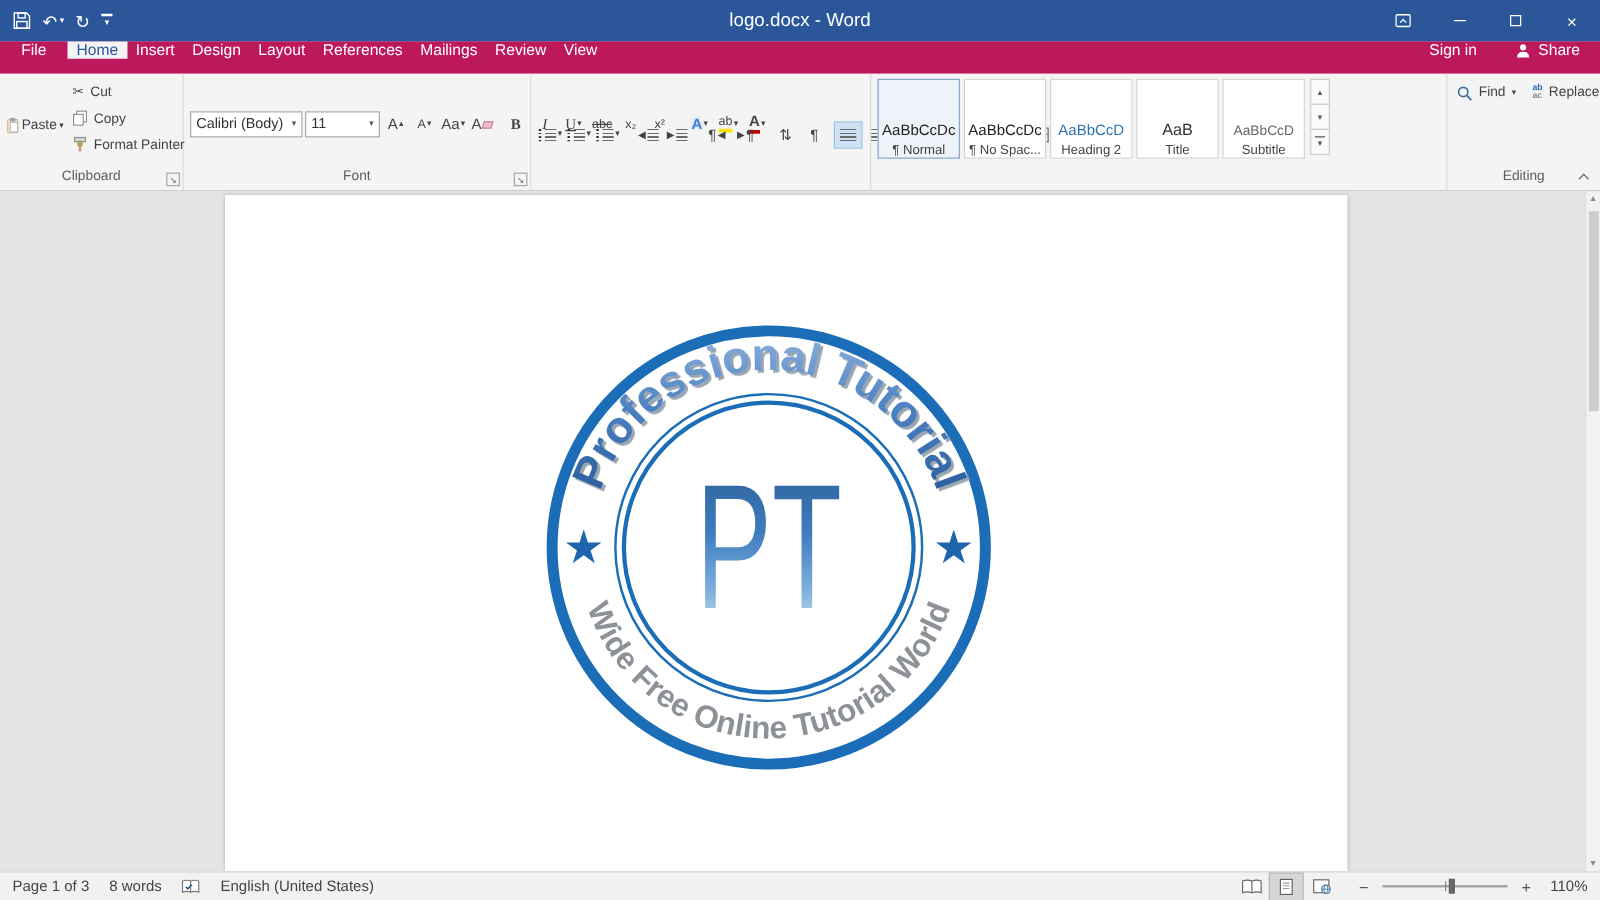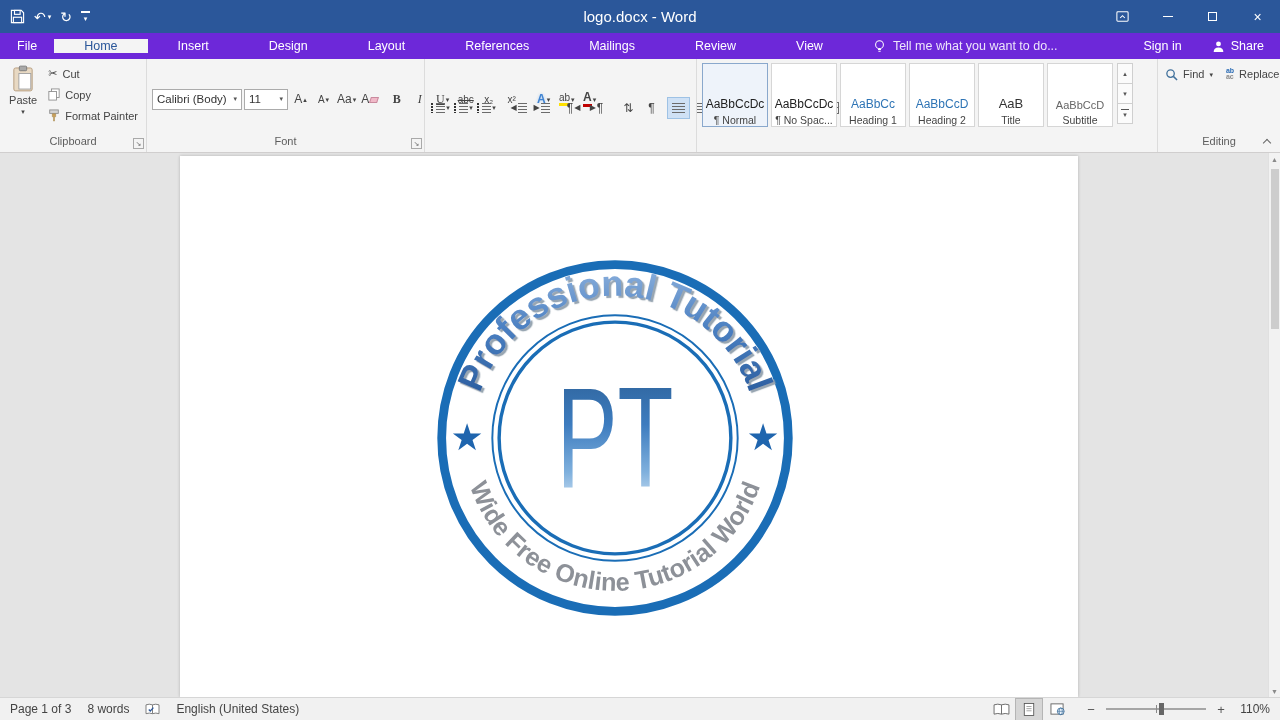--- a/index.html
+++ b/index.html
@@ -12,40 +12,40 @@
   .qbtn{display:flex;align-items:center;gap:2px;color:#fff;font-size:14px;line-height:1;cursor:default}
   .mini{font-size:7px;line-height:1}
   .qmore{display:flex;flex-direction:column;align-items:center;gap:2px}
   .qmore .bar{width:9px;height:1.5px;background:#fff}
   .tb-title{position:absolute;left:0;right:0;text-align:center;font-size:15px;color:#fff;pointer-events:none}
   .winctrls{margin-left:auto;display:flex;height:100%;z-index:2}
   .winbtn{width:45px;display:flex;align-items:center;justify-content:center;font-size:14px;color:#fff}
   .ico-min{width:10px;height:1px;background:#fff;display:inline-block}
   .ico-max{width:9px;height:9px;border:1px solid #fff;display:inline-block}
   
-  .tabrow{height:26px;background:#6d28d9;display:flex;align-items:center;color:#fff}
-  .tab{display:flex;align-items:center;padding:0 30px;font-size:12.5px}
+  .tabrow{height:26px;background:#be185d;display:flex;align-items:flex-start;color:#fff}
+  .tab{display:flex;align-items:center;padding:0 7px;font-size:12.5px}
   .tab.file{padding:0 17px}
   .tab.active{background:#f4f4f4;color:#2b579a}
   .tellme{display:flex;align-items:center;gap:7px;font-size:12.5px;color:rgba(255,255,255,.88);padding:0 10px;margin-left:10px}
   .signin{display:flex;align-items:center;font-size:12.5px;padding:0 14px}
   .share{display:flex;align-items:center;gap:6px;font-size:12.5px;padding:0 16px}
   
   .ribbon{height:94px;background:#f4f4f4;border-bottom:1px solid #d0cece;display:flex;position:relative}
   .rgroup{display:flex;flex-direction:column;border-right:1px solid #dcdcdc}
   .rbody{flex:1;display:flex;padding:4px 5px 0}
   .rbody.col{flex-direction:row;justify-content:flex-start;gap:6px}
   .rfoot{height:17px;font-size:11px;color:#5d5d5d;text-align:center;position:relative}
   .launcher{position:absolute;right:2px;bottom:3px;width:11px;height:11px;border:1px solid #a9a9a9;color:#666;font-size:7px;display:flex;align-items:center;justify-content:center}
   .sbtn{display:flex;align-items:center;gap:5px;font-size:11px;color:#444;padding:1px 3px;height:21px;white-space:nowrap}
   .ibtn{min-width:21px;height:20px;display:flex;align-items:center;justify-content:center;font-size:12px;color:#444;gap:1px;padding:0 1px}
   .ibtn.active{background:#cfe1f5;outline:1px solid #9ec2e5}
   .vsep{width:1px;background:#d9d9d9;margin:1px 3px}
   
-  .pastebtn{width:46px;display:flex;flex-direction:column;align-items:center;justify-content:flex-start;gap:2px;font-size:11px;color:#444;padding-top:2px}
+  .pastebtn{width:46px;display:flex;flex-direction:row;align-items:center;justify-content:flex-start;gap:2px;font-size:11px;color:#444;padding-top:2px}
   .clipcol{display:flex;flex-direction:column;justify-content:flex-start;margin-left:4px}
   
   .frow{display:flex;align-items:center;gap:2px}
   .combo{background:#fff;border:1px solid #ababab;height:21px;display:flex;align-items:center;font-size:11.5px;padding:0 4px;color:#333;gap:3px}
   .combo .carr{margin-left:auto;font-size:7px;color:#555}
   .bico{font-weight:bold;font-family:"Liberation Serif",serif}
   .iico{font-style:italic;font-family:"Liberation Serif",serif}
   .uico{text-decoration:underline;font-family:"Liberation Serif",serif}
   .strk{text-decoration:line-through;font-size:10px}
   .fxsm{font-size:10px}
@@ -145,27 +145,20 @@
 <div class="tabrow">
   <div class="tab file">File</div>
   <div class="tab active">Home</div>
   <div class="tab">Insert</div>
   <div class="tab">Design</div>
   <div class="tab">Layout</div>
   <div class="tab">References</div>
   <div class="tab">Mailings</div>
   <div class="tab">Review</div>
   <div class="tab">View</div>
-  <div class="tellme">
-    <svg width="13" height="15" viewBox="0 0 14 16">
-      <circle cx="7" cy="6" r="4.2" fill="none" stroke="#fff" stroke-width="1.1"></circle>
-      <path d="M5.4 11.2 h3.2 M5.8 13.2 h2.4" stroke="#fff" stroke-width="1.1"></path>
-    </svg>
-    <span>Tell me what you want to do...</span>
-  </div>
   <div class="grow"></div>
   <div class="signin">Sign in</div>
   <div class="share">
     <svg width="13" height="13" viewBox="0 0 14 14">
       <circle cx="7" cy="4.2" r="2.6" fill="#fff"></circle>
       <path d="M1.8 13 q0 -5 5.2 -5 q5.2 0 5.2 5 z" fill="#fff"></path>
     </svg>
     <span>Share</span>
   </div>
 </div>
@@ -210,21 +203,21 @@
     </div>
   </div>
 
   <div class="rgroup" style="width:278px">
     <div class="rbody col">
       <div class="frow">
         <div class="combo" style="width:90px">
           <span>Calibri (Body)</span>
           <span class="carr">▾</span>
         </div>
-        <div class="combo" style="width:44px">
+        <div class="combo" style="width:60px">
           <span>11</span>
           <span class="carr">▾</span>
         </div>
         <div class="ibtn">
             <span>A</span>
             <span class="mini">▴</span>
           </div>
         <div class="ibtn">
             <span class="fxsm">A</span>
             <span class="mini">▾</span>
@@ -359,24 +352,20 @@
 
   <div class="rgroup" style="flex:1">
     <div class="rbody">
       <div class="stylecard sel">
         <div class="sprev">AaBbCcDc</div>
         <div class="sname">¶ Normal</div>
       </div>
       <div class="stylecard">
         <div class="sprev">AaBbCcDc</div>
         <div class="sname">¶ No Spac...</div>
-      </div>
-      <div class="stylecard">
-        <div class="sprev h">AaBbCc</div>
-        <div class="sname">Heading 1</div>
       </div>
       <div class="stylecard">
         <div class="sprev h">AaBbCcD</div>
         <div class="sname">Heading 2</div>
       </div>
       <div class="stylecard">
         <div class="sprev title">AaB</div>
         <div class="sname">Title</div>
       </div>
       <div class="stylecard">

